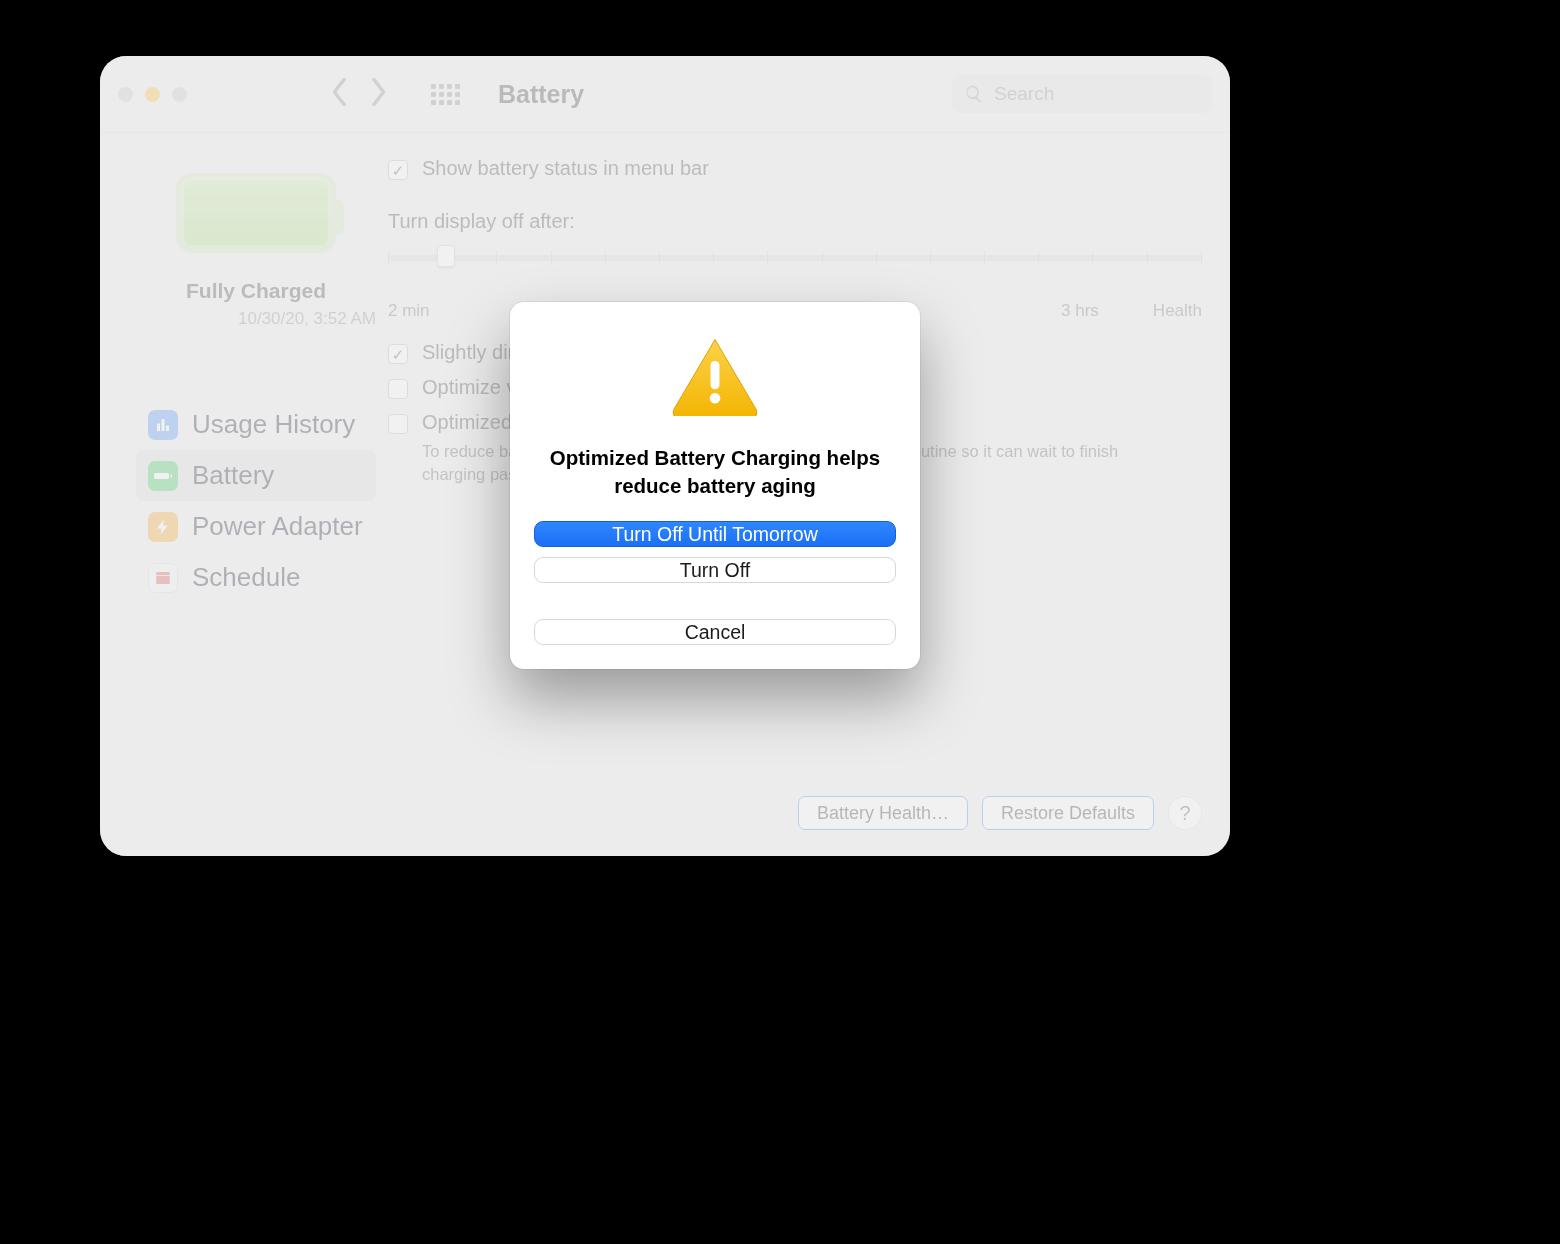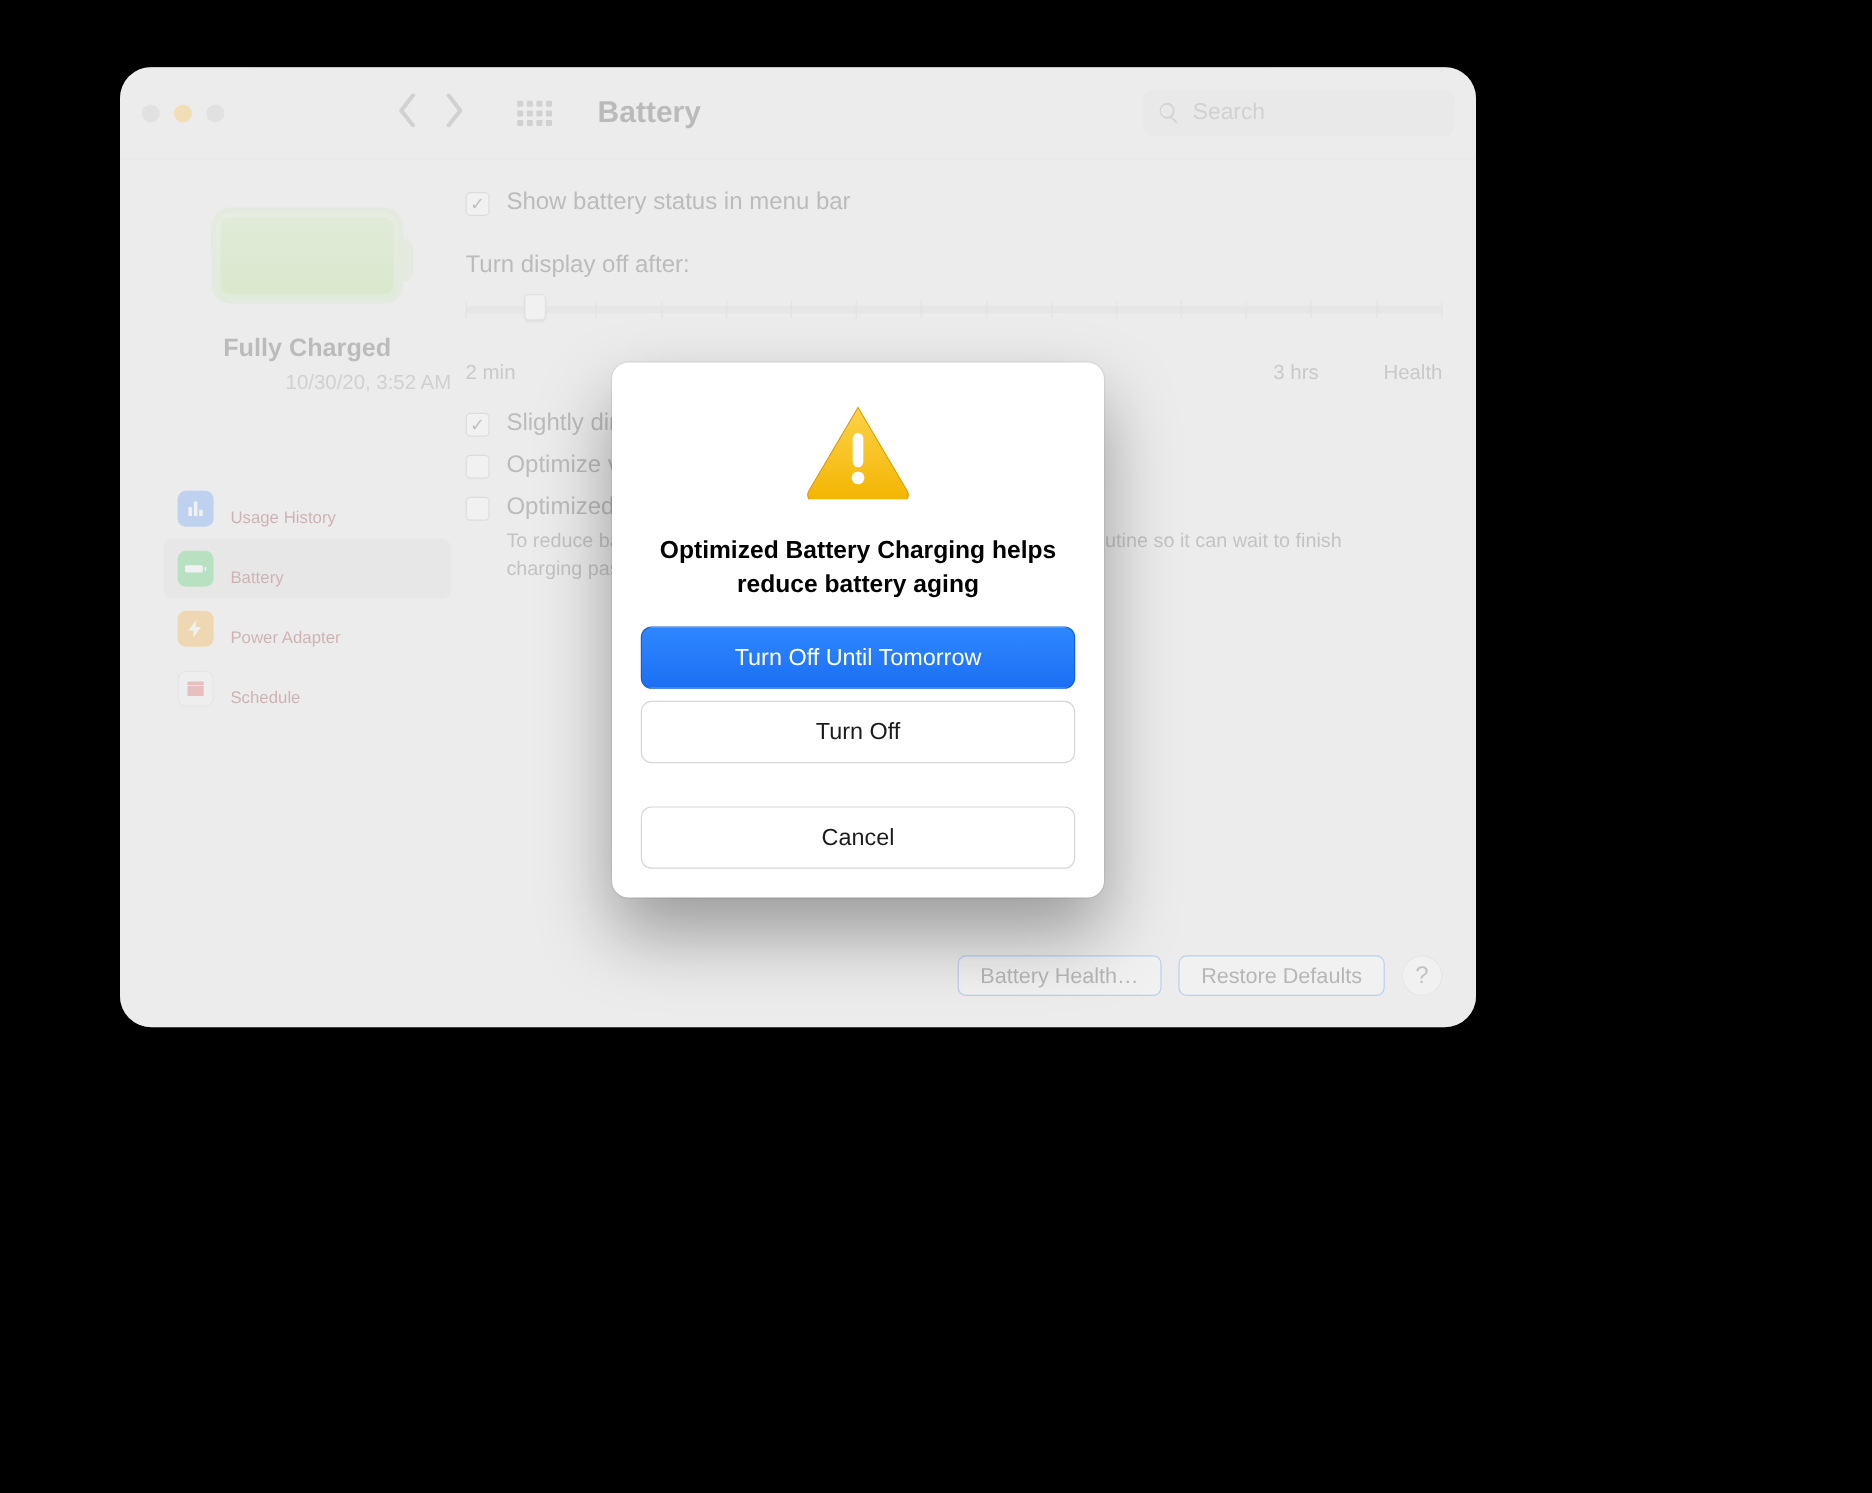--- a/index.html
+++ b/index.html
@@ -72,23 +72,23 @@
     content:""; position:absolute; right:-12px; top:22px;
     width:12px; height:36px; background:#cfe6bd;
     border-radius:0 8px 8px 0;
   }
 
   .status-title { text-align:center; font-size:21px; font-weight:600; color:#3d3d3d; }
   .status-sub  { text-align:right; font-size:17px; color:#8a8a8a; margin-top:6px; }
 
   .side-list { margin-top:70px; }
   .side-item {
-    display:flex; align-items:flex-end; gap:14px;
+    display:flex; align-items:center; gap:14px;
     padding:10px 12px; border-radius:8px;
-    font-size:14px; color:#7f1d1d;
+    font-size:26px; color:#0f172a;
   }
   .side-item.selected { background:#dcdcdc; }
   .side-icon { width:30px; height:30px; border-radius:7px; display:flex; align-items:center; justify-content:center; }
   .side-icon svg { width:18px; height:18px; fill:#fff; }
   .ic-usage { background:#4a8cf6; }
   .ic-batt  { background:#35c658; }
   .ic-power { background:#f5a623; }
   .ic-sched { background:#f2f2f2; border:1px solid #d4d4d4; }
   .ic-sched svg { fill:#de4b4b; }
 
@@ -157,21 +157,21 @@
     background:#fff;
     border-radius:14px;
     box-shadow:0 30px 60px rgba(0,0,0,.35), 0 0 0 1px rgba(0,0,0,.06);
     padding:34px 24px 24px;
     text-align:center;
   }
   .warn-icon { width:90px; height:80px; margin:0 auto 24px; }
   .dialog-title { font-size:20.5px; font-weight:700; color:#000000; line-height:1.35; margin:0 10px 22px; }
 
   .dlg-btn {
-    width:100%; height:52px; border-radius:9px;
+    width:100%; height:26px; border-radius:9px;
     font-size:19.5px; display:flex; align-items:center; justify-content:center;
     border:1px solid #d7d7d7; background:#fff; color:#1c1c1c;
   }
   .dlg-btn.primary {
     background:linear-gradient(#2f87ff,#1b6ff4);
     border:1px solid #1660d6; color:#fff; font-weight:500;
   }
   .dlg-stack { display:flex; flex-direction:column; gap:10px; }
   .dlg-gap { height:16px; }
 </style>

